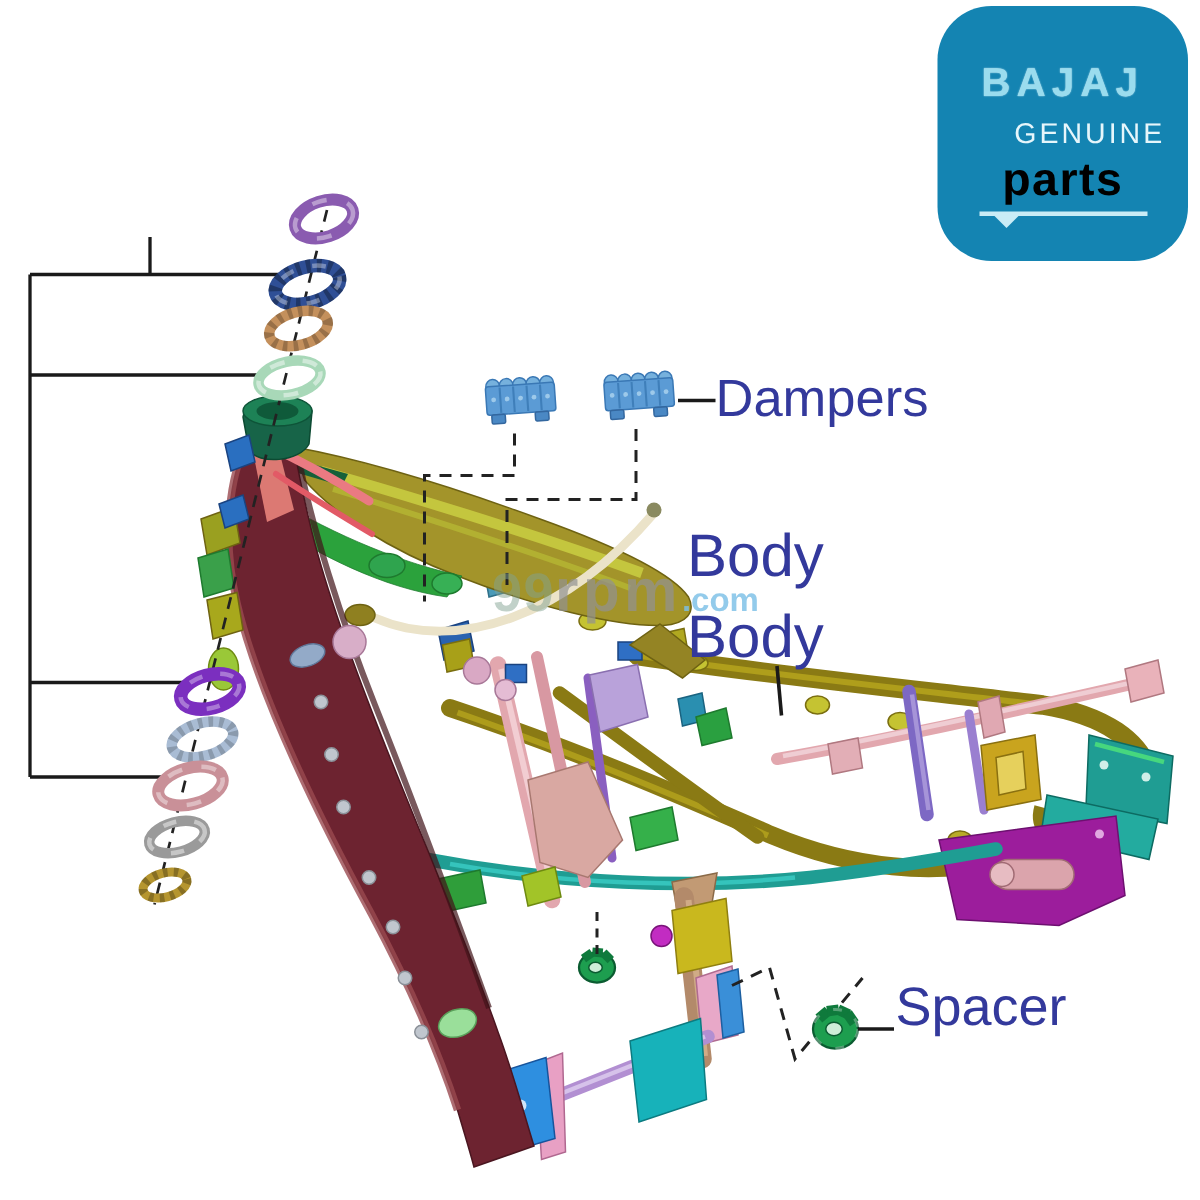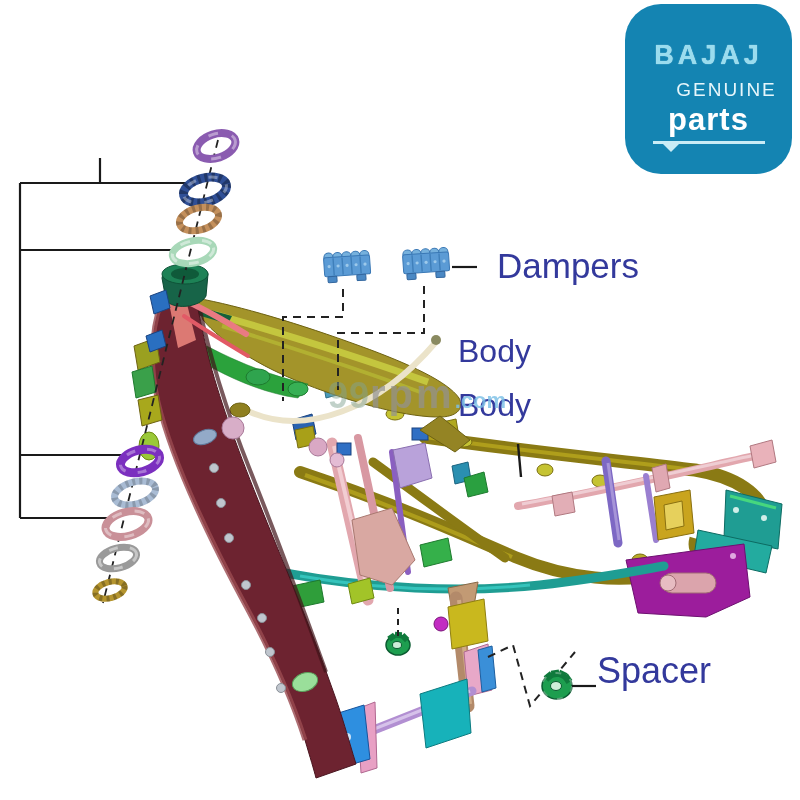--- a/index.html
+++ b/index.html
@@ -1,34 +1,34 @@
 <!DOCTYPE html>
 <html><head>
 <meta charset="utf-8">
 <style>
   html,body{margin:0;padding:0;background:#ffffff;}
   .canvas{position:relative;width:800px;height:800px;background:#ffffff;overflow:hidden;
           font-family:"Liberation Sans", sans-serif;}
   .canvas svg{position:absolute;left:0;top:0;}
   .lbl{position:absolute;color:#33399c;font-weight:500;white-space:nowrap;}
   .lbl-steering{left:28px;top:52px;font-size:35px;line-height:54px;}
-  .lbl-dampers{left:477px;top:246px;font-size:35px;margin-left:20px;}
-  .lbl-bodyframe{left:458px;top:324px;font-size:32px;line-height:54px;}
+  .lbl-dampers{left:477px;top:246px;font-size:35px;}
+  .lbl-bodyframe{left:458px;top:344px;font-size:40px;line-height:54px;}
   .lbl-spacer{left:597px;top:650px;font-size:36px;text-align:center;}
   .watermark{position:absolute;left:300px;top:372px;white-space:nowrap;opacity:.9;}
   .wm-99{font-size:36px;font-weight:bold;color:rgba(130,162,146,.55);letter-spacing:1px;margin-left:28px;}
   .wm-rpm{font-size:40px;font-weight:bold;color:rgba(146,146,146,.78);letter-spacing:3px;}
   .wm-com{font-size:22px;font-weight:bold;color:rgba(125,192,230,.92);}
   .logo{position:absolute;left:625px;top:4px;width:167px;height:170px;border-radius:36px;
         background:#1484b2;display:flex;flex-direction:column;align-items:center;
         padding-top:36px;box-sizing:border-box;}
   .logo-bajaj{font-size:27px;font-weight:800;color:#9adcee;letter-spacing:4px;
         text-shadow:0 0 1px #d6f2fa;}
   .logo-genuine{font-size:19px;font-weight:500;color:#e6f6fb;letter-spacing:2px;margin-top:8px;margin-left:36px;}
-  .logo-parts{font-size:31px;font-weight:bold;color:#ffffff;letter-spacing:1px;margin-top:1px;}
+  .logo-parts{font-size:31px;font-weight:bold;color:#000000;letter-spacing:1px;margin-top:1px;}
   .logo-underline{position:relative;width:112px;height:3px;background:#c9ecf6;margin-top:3px;}
   .logo-underline::before{content:'';position:absolute;left:10px;top:3px;width:0;height:0;
         border-left:8px solid transparent;border-right:8px solid transparent;
         border-top:8px solid #c9ecf6;}
 </style>
 </head>
 <body>
 
 <div class="canvas">
 

